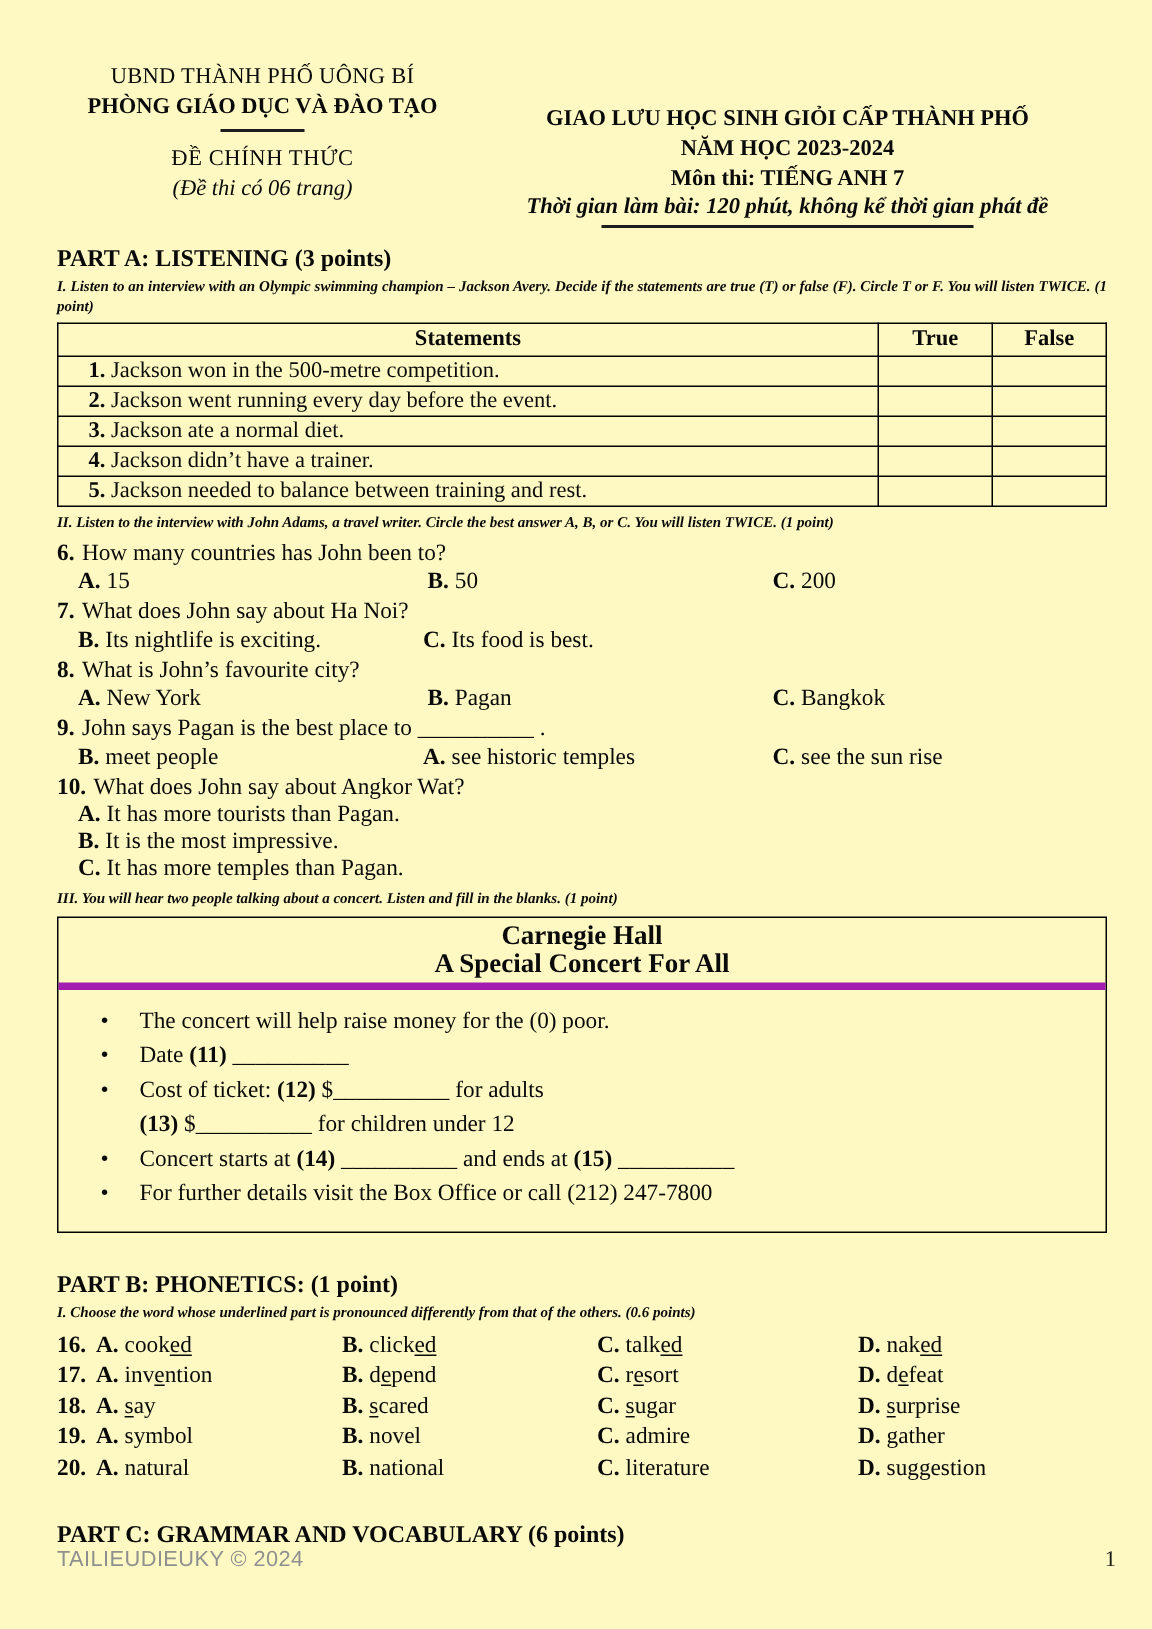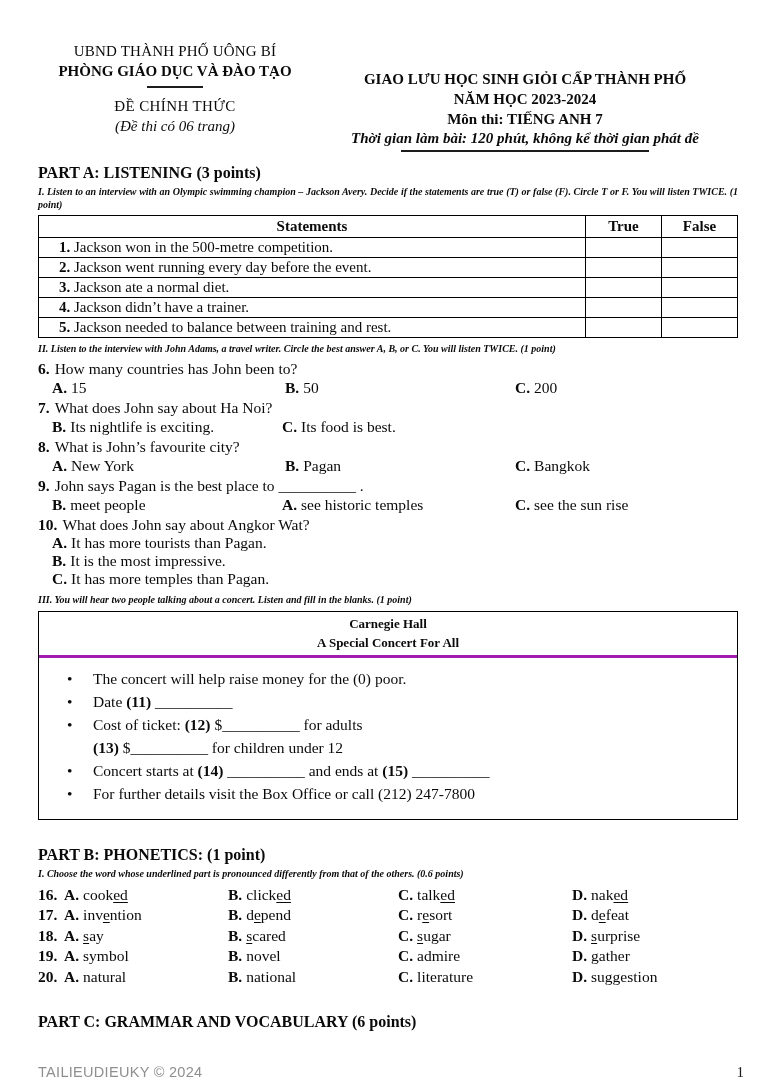--- a/index.html
+++ b/index.html
@@ -1,21 +1,21 @@
 <!DOCTYPE html>
 <html><head>
 <meta charset="utf-8">
 <style>
   * { box-sizing: border-box; margin: 0; padding: 0; }
   html, body { background: #e9e9e9; }
   .page {
     position: relative;
     width: 768px; height: 1086px;
     margin: 0 auto;
-    background: #ffffff;
+    background: #fef9c3;
     font-family: "Liberation Serif", serif;
     color: #0a0a0a;
     overflow: hidden;
   }
   .content { position: absolute; left: 38px; right: 30px; top: 42px; }
 
   
   .hdr { display: flex; margin-bottom: 12px; }
   .hdr-left { width: 274px; text-align: center; font-size: 15px; line-height: 1.3; }
   .hdr-right { flex: 1; text-align: center; font-size: 15px; line-height: 1.32; margin-top: 28px; }
@@ -48,32 +48,32 @@
   table.tf { width: 100%; border-collapse: collapse; margin: 4px 0 5px; }
   table.tf th, table.tf td {
     border: 1px solid #000; font-size: 15px; line-height: 17px;
     padding: 1px 20px; vertical-align: middle;
   }
   table.tf th { font-weight: bold; text-align: center; padding: 2px 4px; }
   th.colTrue, th.colFalse, td.cell-tf { width: 76px; }
 
   
   .cbox { border: 1px solid #000; margin: 5px 0 0; }
-  .cbox-head { border-bottom: 3px solid #a21caf; text-align: center; font-weight: bold; font-size: 13px; line-height: 19px; padding: 2px 0 3px; }
+  .cbox-head { border-bottom: 5px solid #a21caf; text-align: center; font-weight: bold; font-size: 18px; line-height: 19px; padding: 2px 0 3px; }
   .cbox-body { padding: 7px 10px 12px 28px; font-size: 15.5px; }
   .bullet { display: flex; line-height: 19px; margin: 4px 0; }
   .dot { width: 26px; flex: 0 0 26px; }
   .btext b { }
 
   
   .row4 { display: grid; grid-template-columns: 26px 164px 170px 174px 1fr; font-size: 15.5px; line-height: 19px; margin: 1.5px 0; }
   .u { text-decoration: underline; text-underline-offset: 2px; } .gap-md { height: 14px; }
 
   
-  .footer { position: absolute; left: 38px; right: 24px; top: 1032px; display: flex; justify-content: space-between; align-items: flex-start; margin-top: 32px; }
+  .footer { position: absolute; left: 38px; right: 24px; top: 1032px; display: flex; justify-content: space-between; align-items: flex-start; }
   .brand { font-family: "Liberation Sans", sans-serif; font-size: 14.5px; color: #8f8f8f; letter-spacing: .3px; }
   .pagenum { font-size: 15px; color: #1a1a1a; }
 </style>
 </head>
 <body>
 
 <div class="page">
   <div class="content">
 
     <div class="hdr">

